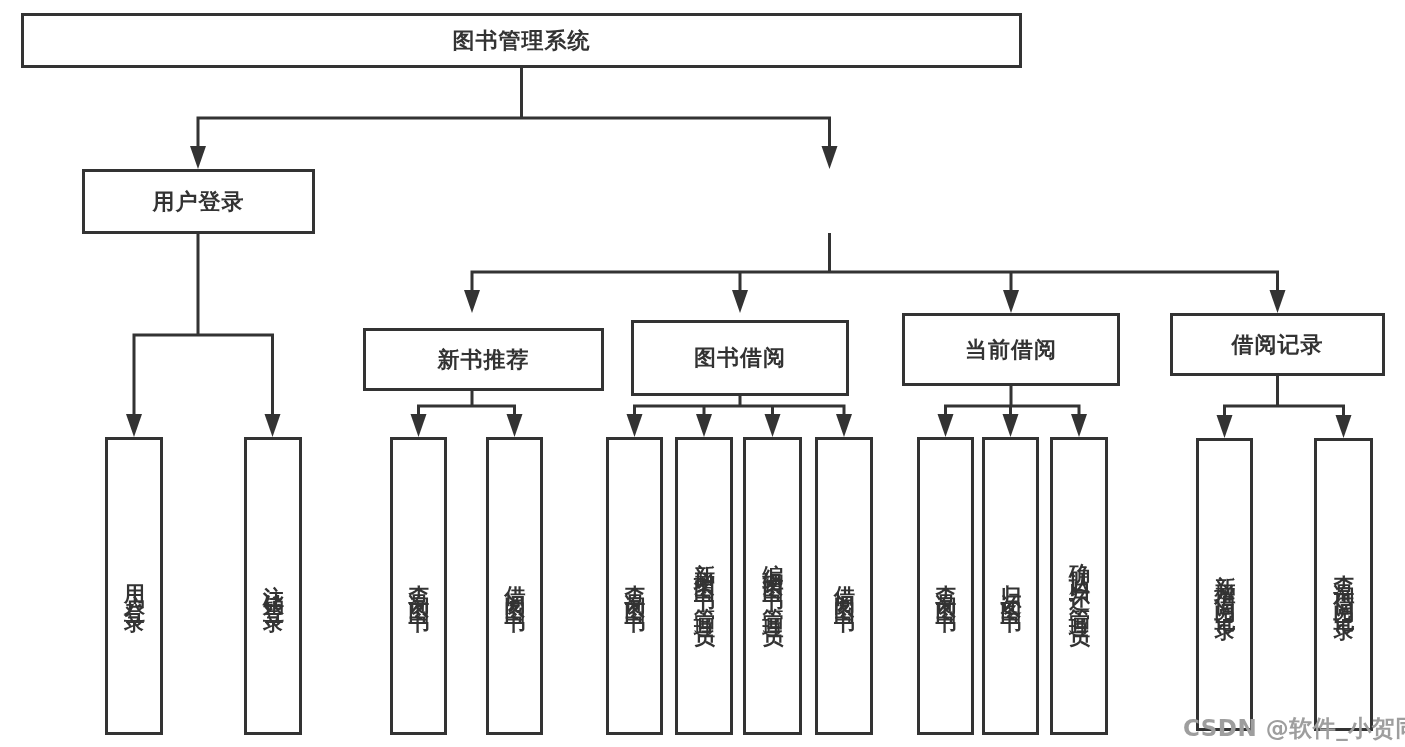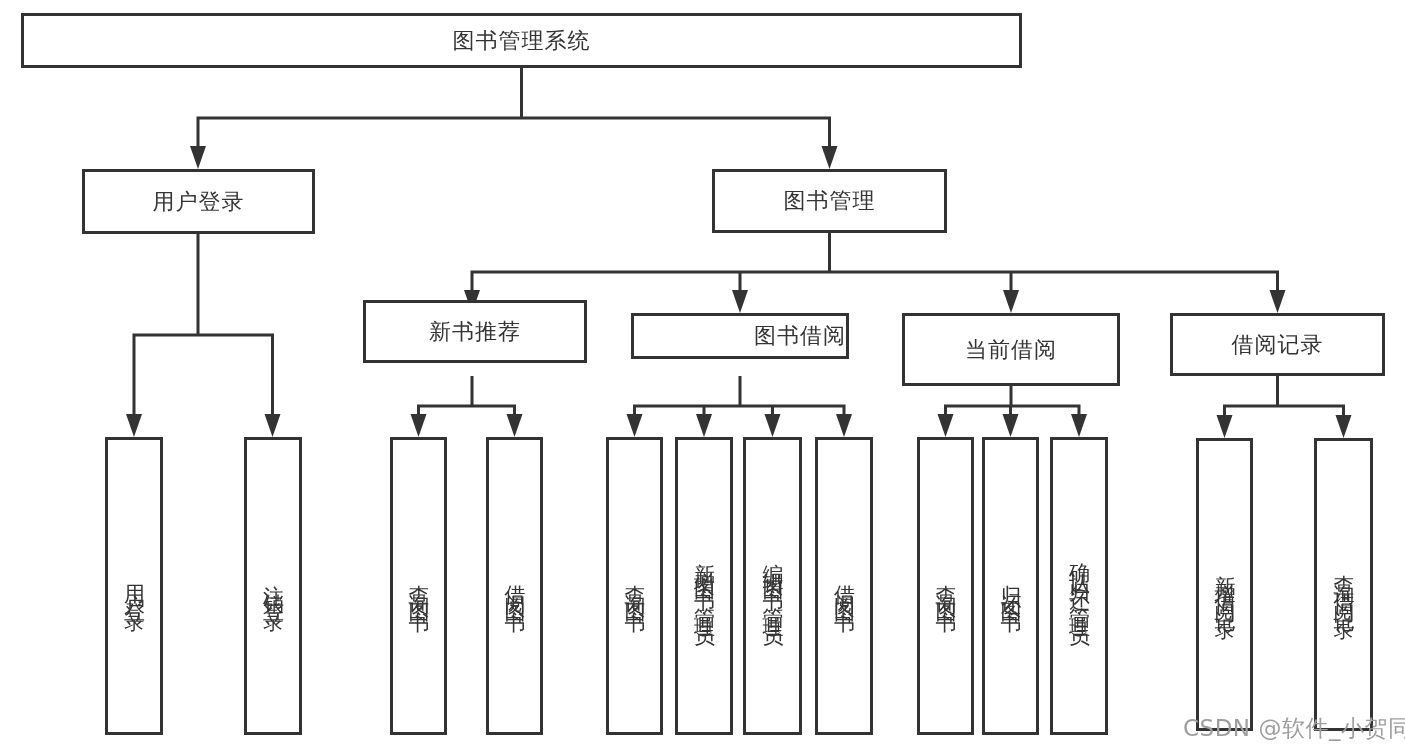--- a/index.html
+++ b/index.html
@@ -3,20 +3,21 @@
 <meta charset="utf-8">
 <style>
   html, body { margin: 0; padding: 0; background: #ffffff; }
   #stage {
     position: relative;
     width: 1405px;
     height: 747px;
     background: #ffffff;
     font-family: "DejaVu Sans", "Liberation Sans", sans-serif;
     overflow: hidden;
+    font-weight: bold;
   }
   #wires {
     position: absolute;
     left: 0; top: 0;
     width: 1405px; height: 747px;
     z-index: 0;
   }
   .node {
     position: absolute;
     box-sizing: border-box;
@@ -100,28 +101,25 @@
     </g>
   </svg>
 
   <div class="node hnode" style="left:21px; top:13px; width:1001px; height:55px;">
     <span>图书管理系统</span>
   </div>
 
   <div class="node hnode" style="left:82px; top:169px; width:233px; height:65px;">
     <span>用户登录</span>
   </div>
-  <div class="node hnode" style="left:712px; top:169px; width:235px; height:64px;">
-    <span>图书管理</span>
-  </div>
 
-  <div class="node hnode" style="left:363px; top:300px; width:224px; height:63px;">
+  <div class="node hnode" style="left:363px; top:328px; width:241px; height:63px;">
     <span>新书推荐</span>
   </div>
-  <div class="node hnode" style="left:631px; top:313px; width:218px; height:46px;justify-content:flex-end;">
+  <div class="node hnode" style="left:631px; top:320px; width:218px; height:76px;">
     <span>图书借阅</span>
   </div>
   <div class="node hnode" style="left:902px; top:313px; width:218px; height:73px;">
     <span>当前借阅</span>
   </div>
   <div class="node hnode" style="left:1170px; top:313px; width:215px; height:63px;">
     <span>借阅记录</span>
   </div>
 
   <div class="node leaf" style="left:105px; top:437px; width:58px; height:298px;">

